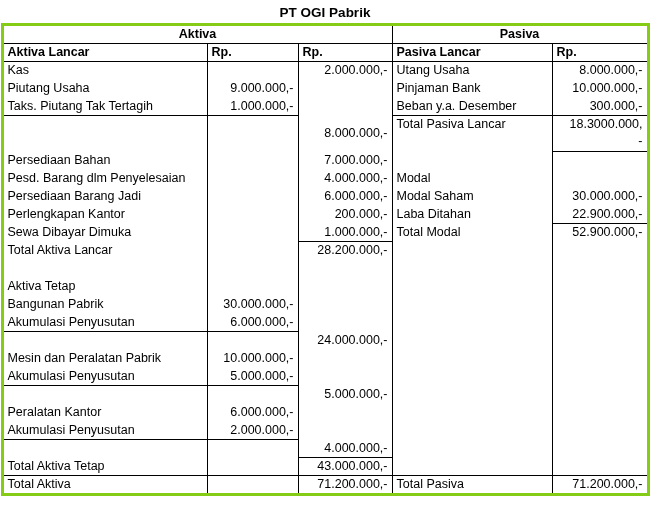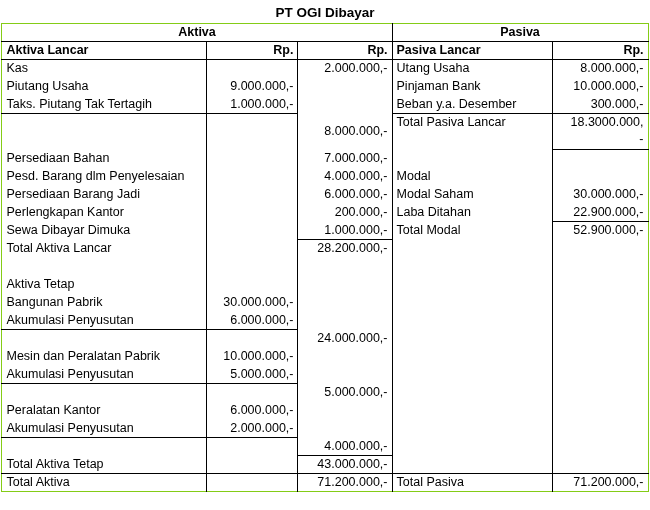--- a/index.html
+++ b/index.html
@@ -9,45 +9,45 @@
     background: #ffffff; color: #000000;
     font-family: "Liberation Sans", sans-serif;
     overflow: hidden;
   }
   .titles { padding-top: 5px; text-align: center; }
   .title-line { font-size: 13.5px; font-weight: bold; line-height: 16px; }
 
   table {
     width: 646px; margin: 2px auto 0;
     border-collapse: collapse; table-layout: fixed;
-    border: 1px solid #84cc16;
+    border: 3px solid #84cc16;
   }
   th, td {
     font-size: 12.5px; line-height: 17px;
     padding: 0 4px; height: 18px;
     overflow: hidden; white-space: nowrap;
     vertical-align: middle; text-align: left; font-weight: normal;
   }
   thead th { height: 17px; }
   .grp { text-align: center; font-weight: bold; border-bottom: 1px solid #000; }
   .lab { font-weight: bold; }
-  .rp  { text-align: right; font-weight: bold; }
+  .rp  { text-align: left; font-weight: bold; }
   .bl  { border-left: 1px solid #000; }
   .u   { border-bottom: 1px solid #000; }
   .amt { text-align: right; }
   .b   { font-weight: normal; }
   .top { vertical-align: top; }
   .wrapv { white-space: pre-line; }
 </style>
 </head>
 <body>
 
 <div class="page">
   <div class="titles">
-    <div class="title-line">PT OGI Dibayar</div>
+    <div class="title-line">PT OGI Pabrik</div>
   </div>
 
   <table>
     <colgroup>
       <col style="width:205px">
       <col style="width:91px">
       <col style="width:94px">
       <col style="width:160px">
       <col style="width:96px">
     </colgroup>

